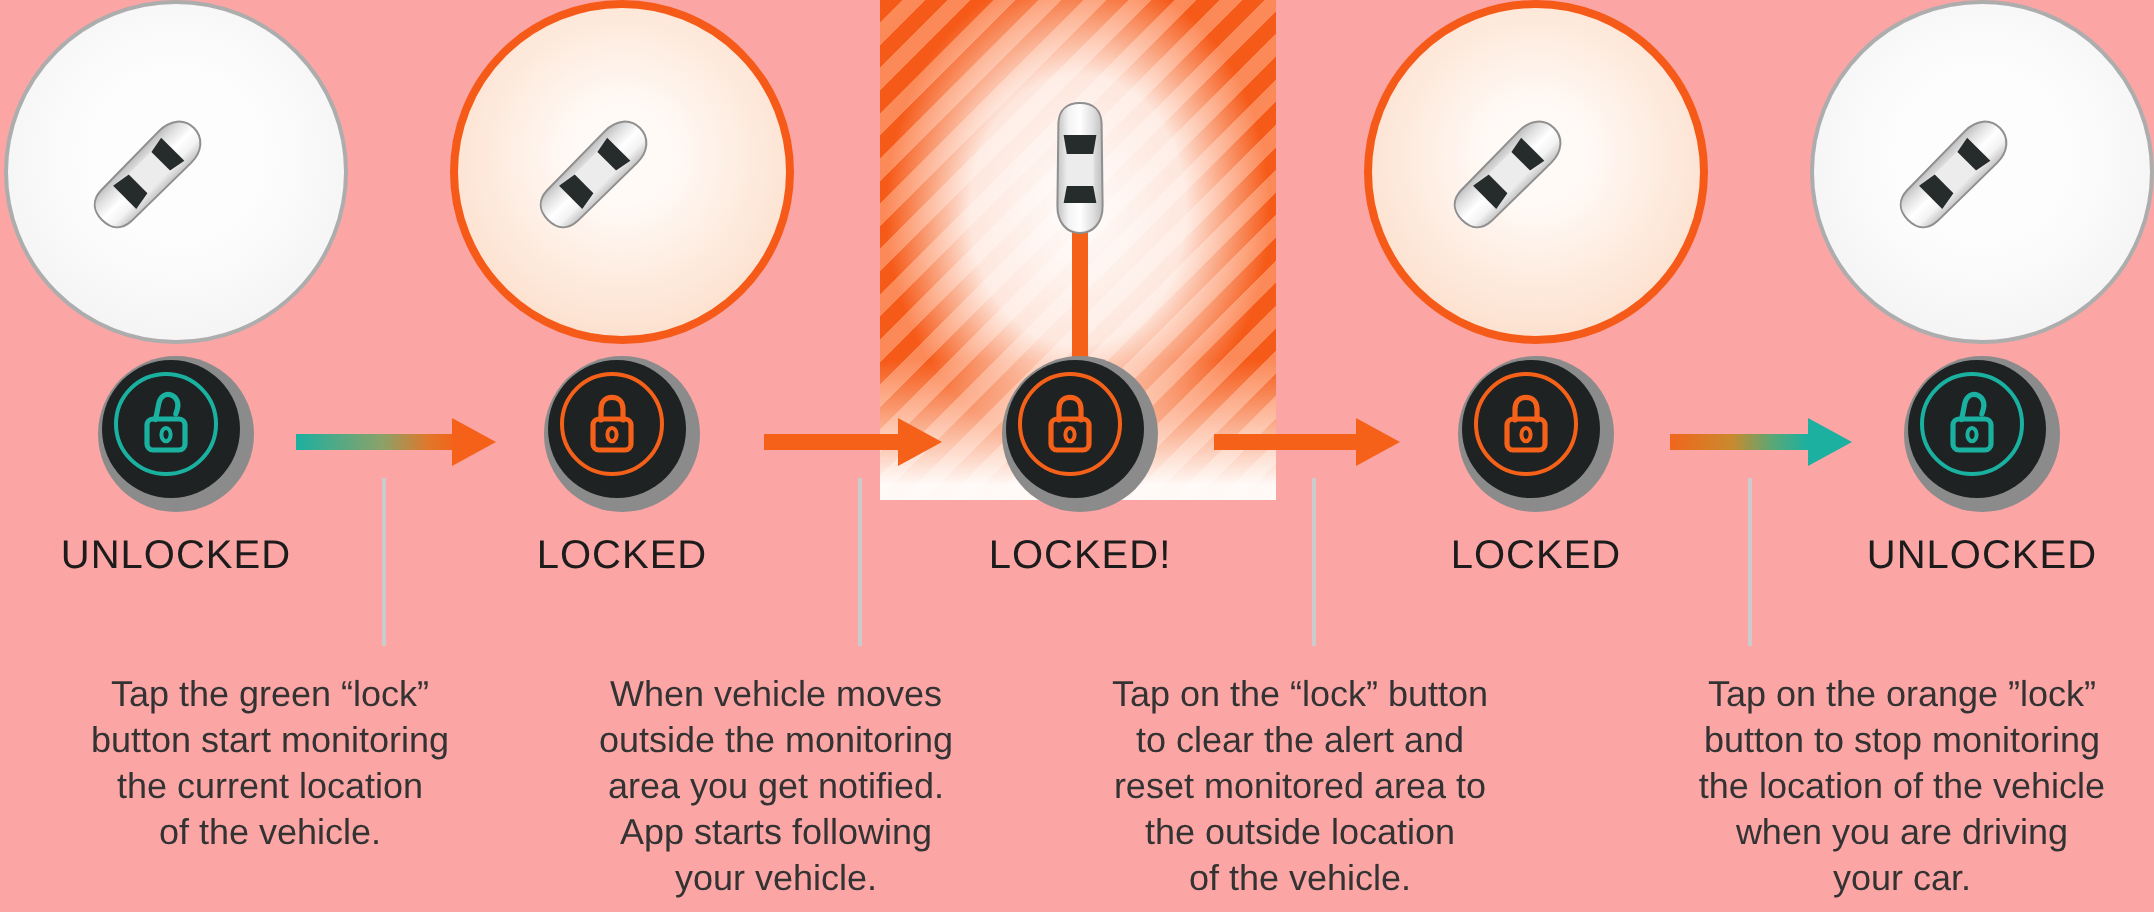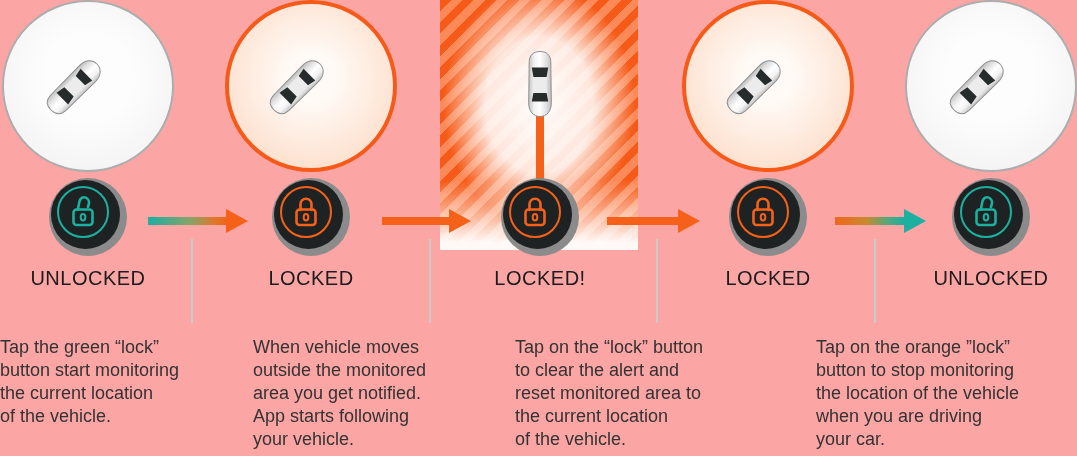--- a/index.html
+++ b/index.html
@@ -55,21 +55,21 @@
   .head-teal{border-left:22px solid #1cb0a0;}
   
   .divider{position:absolute;top:239px;width:2px;height:84px;background:#cbcbcb;}
   
   .state-label{
     position:absolute;top:267px;width:180px;text-align:center;
     font-size:20px;color:#1c1c1c;letter-spacing:0.5px;
   }
   
   .desc{
-    position:absolute;top:336px;width:270px;text-align:left;
+    position:absolute;top:336px;width:270px;text-align:center;
     font-size:18px;line-height:23px;color:#333333;white-space:pre-line;
   }
   .hidden-defs{position:absolute;width:0;height:0;overflow:hidden;}
 </style>
 </head>
 <body>
 
 <svg class="hidden-defs" aria-hidden="true">
   <defs>
     <linearGradient id="carPaint" x1="0" y1="0" x2="1" y2="0">
@@ -207,28 +207,28 @@
   <div class="state-label" style="left:221px">LOCKED</div>
   <div class="state-label" style="left:450px">LOCKED!</div>
   <div class="state-label" style="left:678px">LOCKED</div>
   <div class="state-label" style="left:901px">UNLOCKED</div>
 
   <div class="desc" style="left:0px">Tap the green “lock”
 button start monitoring
 the current location
 of the vehicle.</div>
   <div class="desc" style="left:253px">When vehicle moves
-outside the monitored
+outside the monitoring
 area you get notified.
 App starts following
 your vehicle.</div>
   <div class="desc" style="left:515px">Tap on the “lock” button
 to clear the alert and
 reset monitored area to
-the current location
+the outside location
 of the vehicle.</div>
   <div class="desc" style="left:816px">Tap on the orange ”lock”
 button to stop monitoring
 the location of the vehicle
 when you are driving
 your car.</div>
 
 </div>
 
 </body></html>

